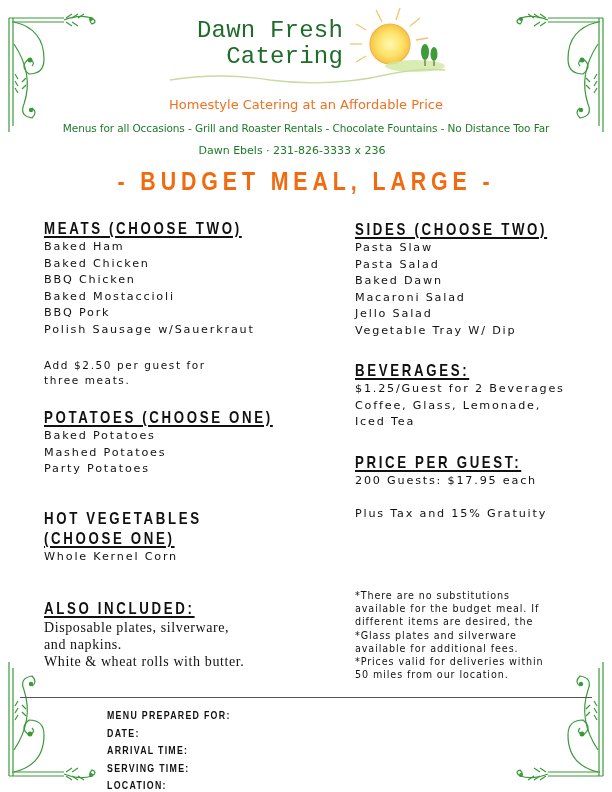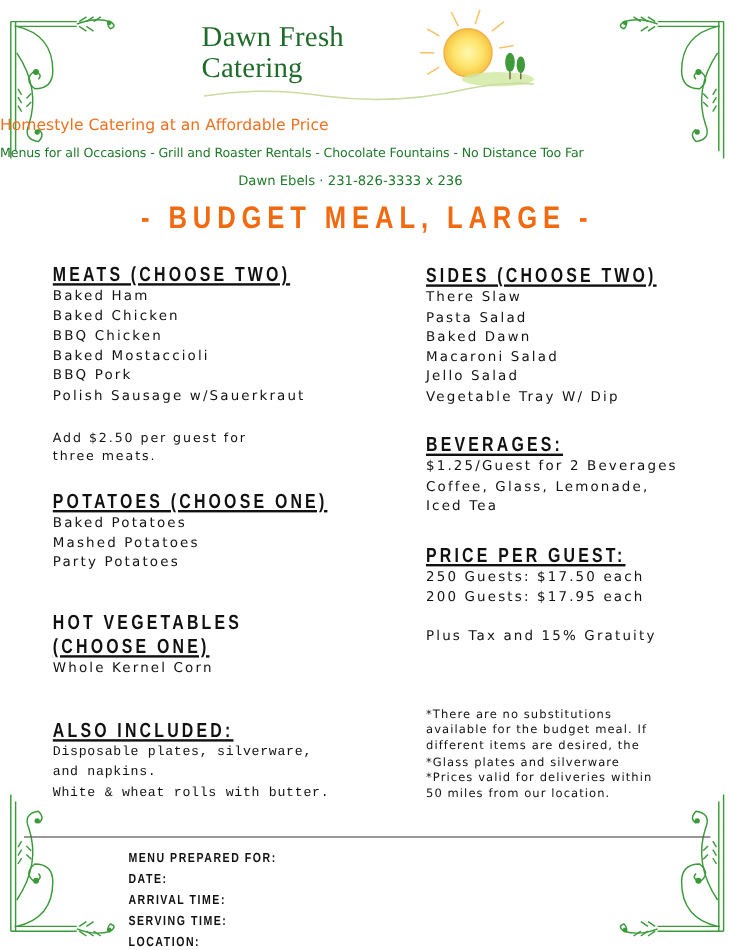--- a/index.html
+++ b/index.html
@@ -1,36 +1,36 @@
 <!DOCTYPE html>
 <html><head>
 <meta charset="utf-8">
 <style>
   html, body { margin: 0; padding: 0; background: #ffffff; }
   body { width: 612px; height: 792px; position: relative; overflow: hidden; font-family: "DejaVu Sans", sans-serif; color: #222; }
 
   .logo { position: absolute; left: 160px; top: 8px; width: 290px; height: 80px; }
-  .logo-text { position: absolute; left: 8px; top: 10px; width: 175px; text-align: left; color: #1f6b2a; font-family: Liberation Serif, serif; font-size: 24px; line-height: 26px; letter-spacing: 0.2px; }
+  .logo-text { position: absolute; left: 8px; top: 10px; width: 175px; text-align: right; color: #1f6b2a; font-family: Liberation Mono, monospace; font-size: 24px; line-height: 26px; letter-spacing: 0.2px; }
   .logo svg { position: absolute; left: 0; top: 0; }
 
-  .tagline { position: absolute; top: 97px; left: 0; width: 612px; color: #f07020; font-family: "DejaVu Sans", sans-serif; font-size: 13px; }
-  .services { position: absolute; top: 122px; left: 0; width: 612px; color: #1f7a2a; font-family: "DejaVu Sans", sans-serif; font-size: 10.5px; letter-spacing: -0.1px; }
+  .tagline { position: absolute; top: 97px; left: 0; width: 612px; text-align: center; color: #f07020; font-family: "DejaVu Sans", sans-serif; font-size: 13px; }
+  .services { position: absolute; top: 122px; left: 0; width: 612px; text-align: center; color: #1f7a2a; font-family: "DejaVu Sans", sans-serif; font-size: 10.5px; letter-spacing: -0.1px; }
   .contact { position: absolute; top: 144px; left: 0; width: 584px; text-align: center; color: #1f7a2a; font-family: "DejaVu Sans", sans-serif; font-size: 11px; }
 
   .title { position: absolute; top: 166px; left: 0; width: 612px; text-align: center; color: #f26a10; font-family: "Liberation Sans", sans-serif; font-weight: bold; font-size: 26px; letter-spacing: 6px; transform: scaleX(0.82); }
 
   .col { position: absolute; }
   .col-left { left: 44px; top: 219px; width: 280px; }
   .col-right { left: 355px; top: 219px; width: 250px; }
 
   .heading { font-family: "Liberation Sans", sans-serif; font-weight: bold; font-size: 17px; letter-spacing: 3.4px; color: #111; text-decoration: underline; text-decoration-thickness: 2px; text-underline-offset: 2px; transform: scaleX(0.78); transform-origin: left; white-space: nowrap; line-height: 20px; }
   .item { font-family: "DejaVu Sans", sans-serif; font-size: 11.2px; letter-spacing: 1.8px; line-height: 16.5px; color: #111; white-space: nowrap; }
   .note { font-family: "DejaVu Sans", sans-serif; font-size: 10.5px; letter-spacing: 1.6px; line-height: 15px; color: #111; }
   .small { font-family: "DejaVu Sans", sans-serif; font-size: 9.6px; letter-spacing: 0.9px; line-height: 13.2px; color: #111; white-space: nowrap; }
-  .plain { font-family: Liberation Mono, monospace; font-size: 11px; letter-spacing: 0.6px; line-height: 17px; color: #111; }
+  .plain { font-family: Liberation Serif, serif; font-size: 14px; letter-spacing: 0.6px; line-height: 17px; color: #111; }
 
   .sec { position: absolute; left: 0; }
 
   .divider { position: absolute; left: 20px; top: 697px; width: 572px; height: 1px; background: #555; }
 
   .form { position: absolute; left: 107px; top: 707px; }
   .form-row { font-family: "Liberation Sans", sans-serif; font-weight: bold; font-size: 11px; letter-spacing: 1.6px; line-height: 17.6px; color: #111; transform: scaleX(0.8); transform-origin: left; white-space: nowrap; }
 
   .corner { position: absolute; }
 </style>
@@ -187,44 +187,44 @@
     <div class="heading">ALSO INCLUDED:</div>
     <div class="plain">Disposable plates, silverware,</div>
     <div class="plain">and napkins.</div>
     <div class="plain" style="">White &amp; wheat rolls with butter.</div>
   </div>
 </div>
 
 <div class="col col-right">
   <div class="sec" style="top:1px">
     <div class="heading">SIDES (CHOOSE TWO)</div>
-    <div class="item">There Slaw</div>
+    <div class="item">Pasta Slaw</div>
     <div class="item">Pasta Salad</div>
     <div class="item">Baked Dawn</div>
     <div class="item">Macaroni Salad</div>
     <div class="item">Jello Salad</div>
     <div class="item">Vegetable Tray W/ Dip</div>
   </div>
   <div class="sec" style="top:142px">
     <div class="heading">BEVERAGES:</div>
     <div class="item">$1.25/Guest for 2 Beverages</div>
     <div class="item">Coffee, Glass, Lemonade,</div>
     <div class="item">Iced Tea</div>
   </div>
   <div class="sec" style="top:234px">
     <div class="heading">PRICE PER GUEST:</div>
-    <div class="item">250 Guests: $17.50 each</div>
     <div class="item">200 Guests: $17.95 each</div>
     <div class="item" style="margin-top:16px">Plus Tax and 15% Gratuity</div>
   </div>
   <div class="sec" style="top:370px">
     <div class="small">*There are no substitutions</div>
     <div class="small">available for the budget meal. If</div>
     <div class="small">different items are desired, the</div>
     <div class="small">*Glass plates and silverware</div>
+    <div class="small">available for additional fees.</div>
     <div class="small">*Prices valid for deliveries within</div>
     <div class="small">50 miles from our location.</div>
   </div>
 </div>
 
 <div class="divider"></div>
 
 <div class="form">
   <div class="form-row">MENU PREPARED FOR:</div>
   <div class="form-row">DATE:</div>

